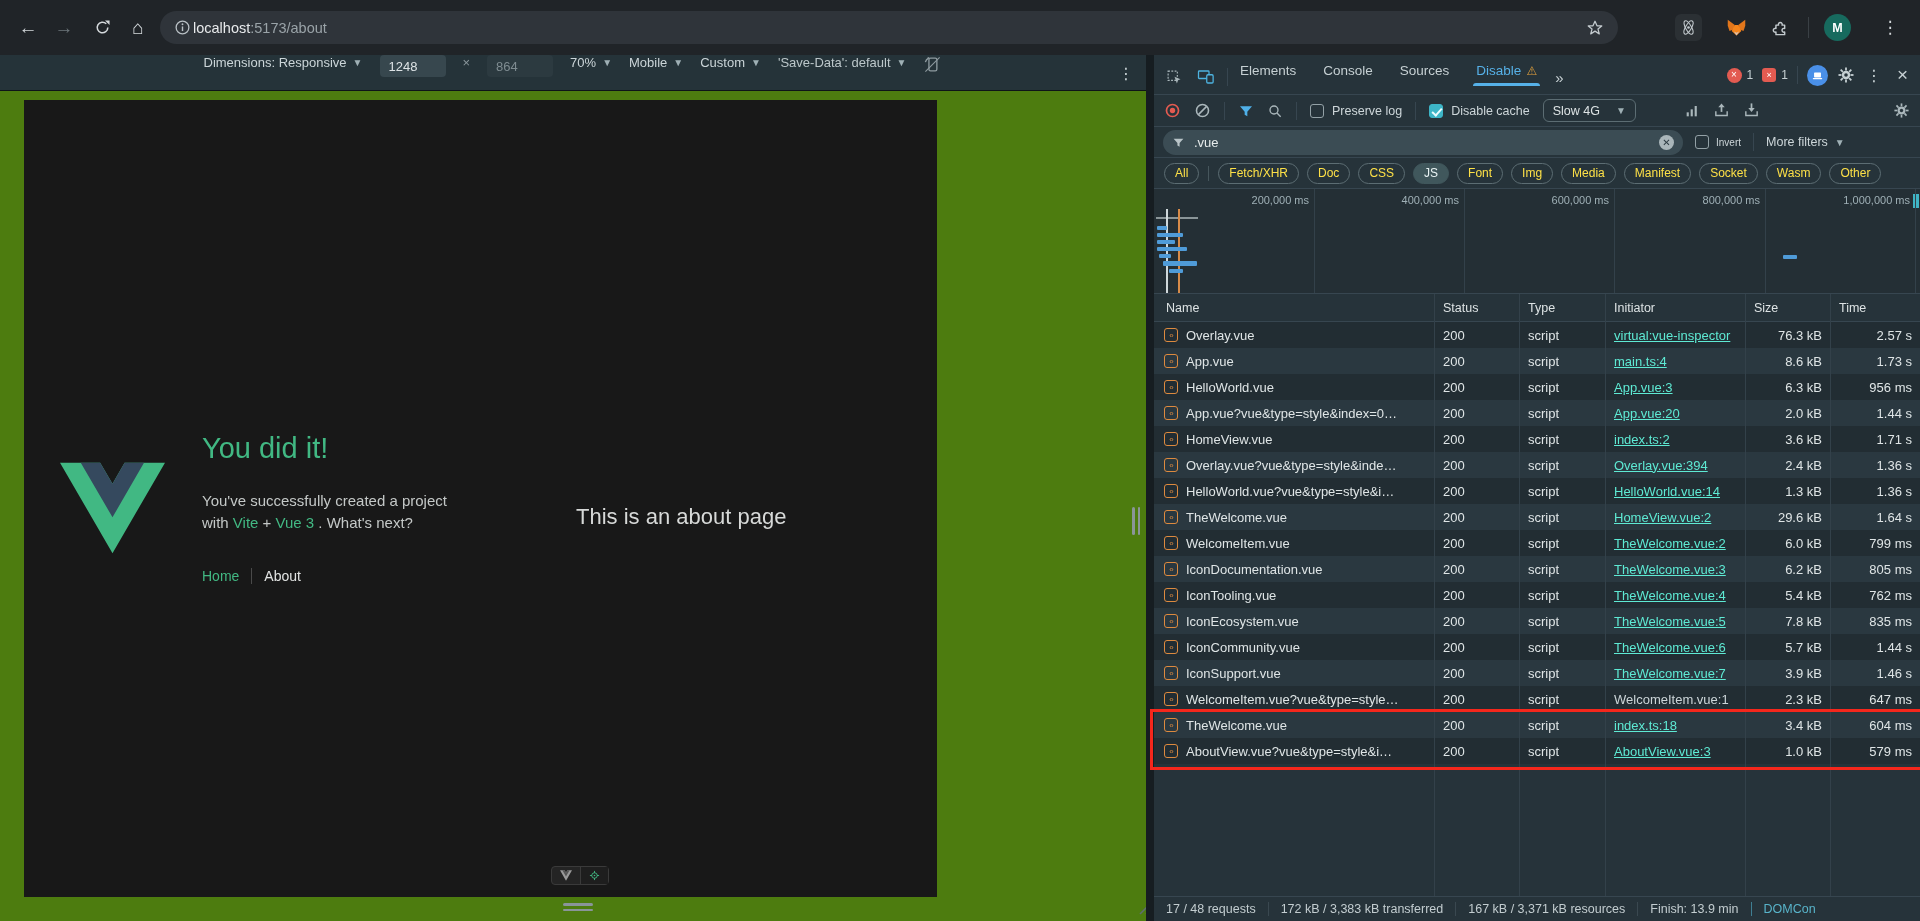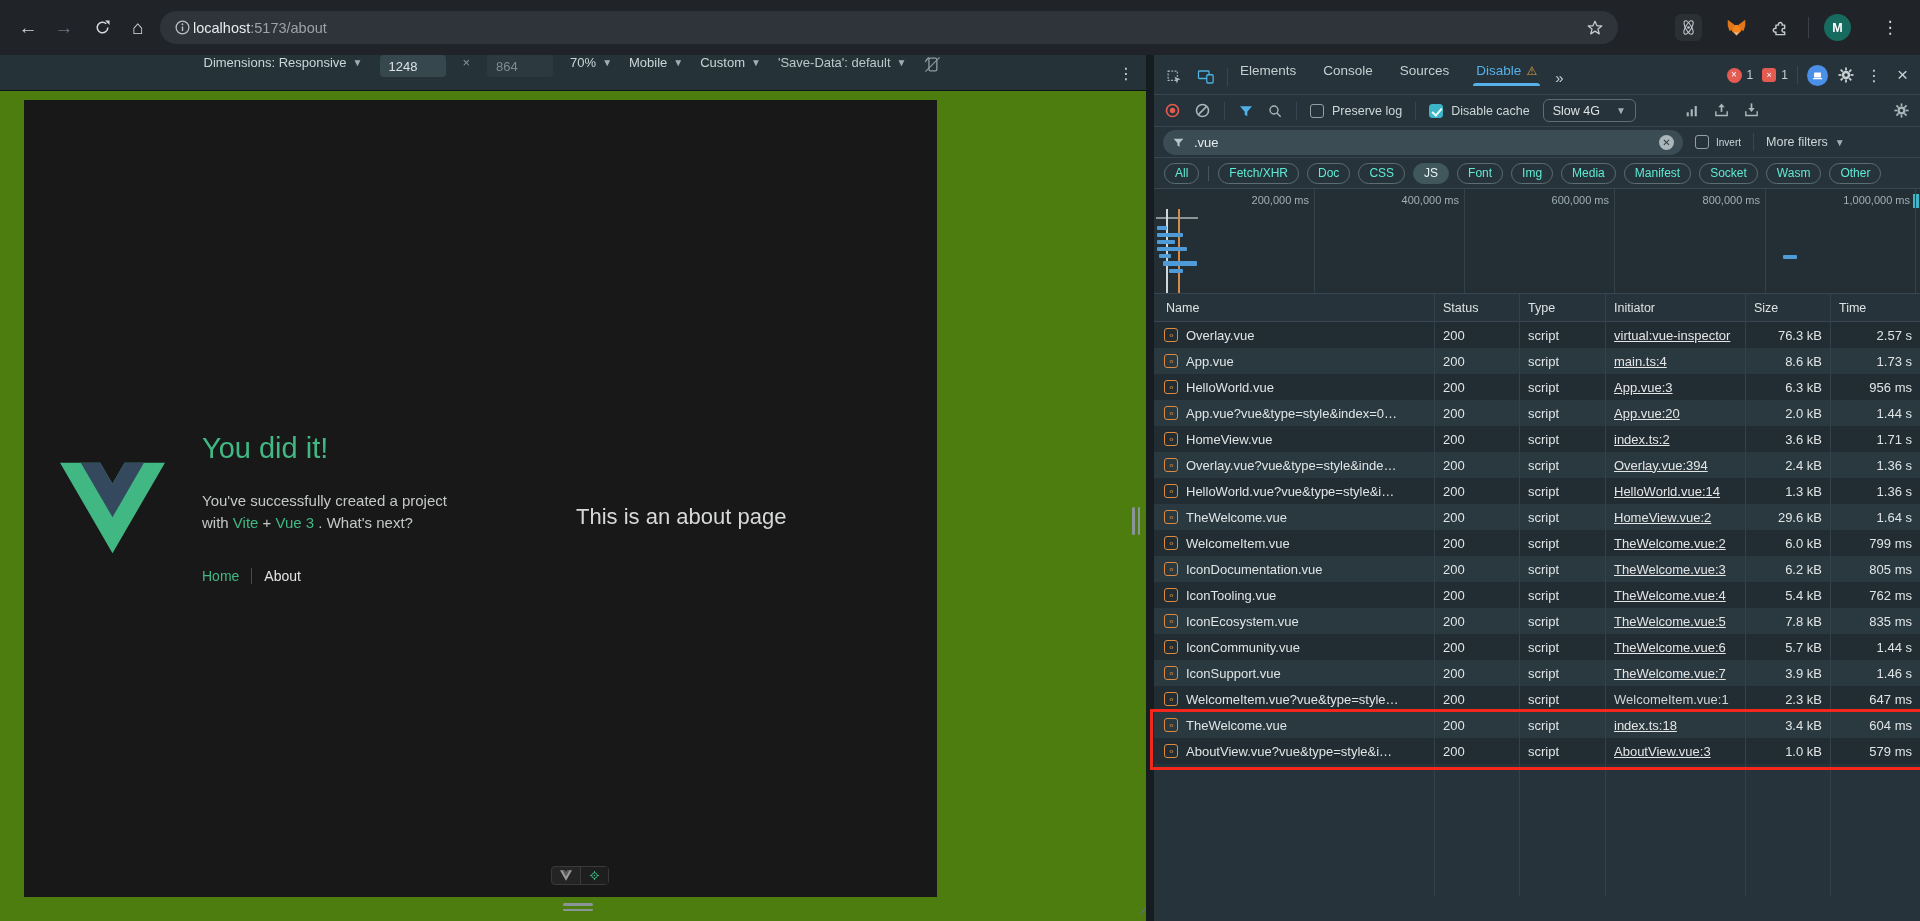--- a/index.html
+++ b/index.html
@@ -98,21 +98,21 @@
         gap:9px;padding:0 9px;}
   .filter-pill .ic{color:#b9c4c8;}
   .filter-val{font-size:13px;color:#e6ebeb;}
   .clear-x{margin-left:auto;width:15px;height:15px;border-radius:50%;background:#aab6ba;color:#2b3940;
         display:flex;align-items:center;justify-content:center;font-size:10px;cursor:pointer;}
   .inv-label{font-size:10px;color:#cdd6d9;margin-left:-5px;}
   .morefilters{display:flex;align-items:center;gap:7px;font-size:12.5px;color:#cdd6d9;cursor:pointer;white-space:nowrap;}
 
   .dt-chips{height:31px;border-bottom:1px solid #374650;display:flex;align-items:center;gap:8px;padding:0 10px;}
   .chip{height:21px;padding:0 10px;border:1px solid #5c6d73;border-radius:11px;display:flex;align-items:center;
-        font-size:12px;color:#5eead4;cursor:pointer;white-space:nowrap;}
+        font-size:12px;color:#fde047;cursor:pointer;white-space:nowrap;}
   .chip.sel{background:#40575c;border-color:#40575c;color:#eaf4f5;}
   .chip-sep{width:1px;height:15px;background:#46565c;margin:0 1px;}
 
   .dt-timeline{position:relative;height:105px;border-bottom:1px solid #374650;background:#242f35;overflow:hidden;cursor:pointer;}
   .tl-grid{position:absolute;top:0;width:1px;height:105px;background:#33414a;}
   .tl-label{position:absolute;top:5px;font-size:11px;color:#9fb0b6;white-space:nowrap;}
   .tl-bar{position:absolute;background:#4f9bd8;border-radius:1px;}
   .tl-vline{position:absolute;top:20px;width:1.5px;height:85px;}
   .tl-hline{position:absolute;left:2px;top:28px;width:42px;height:2px;background:#8a9598;}
   .tl-sliver{position:absolute;right:1px;top:5px;width:6px;height:14px;background:#3fb5c6;}
@@ -124,21 +124,21 @@
   .rows{position:relative;}
   .rq-row{height:26px;display:grid;grid-template-columns:280px 85px 86px 140px 85px 1fr;align-items:center;
         font-size:13px;color:#dfe5e6;cursor:pointer;}
   .rq-row:nth-child(odd){background:#222d33;}
   .rq-row:nth-child(even){background:#2a3840;}
   .c{overflow:hidden;white-space:nowrap;padding-left:9px;}
   .c.name{display:flex;align-items:center;gap:8px;padding-left:10px;}
   .c.num{text-align:right;padding-right:8px;padding-left:0;}
   .ficon{width:14px;height:14px;border:1.5px solid #dd8a3f;border-radius:3px;color:#dd8a3f;
         display:inline-flex;align-items:center;justify-content:center;font-size:8px;letter-spacing:-1px;flex:0 0 auto;}
-  .lnk{text-decoration:underline;color:#e5e5e5;cursor:pointer;}
+  .lnk{text-decoration:underline;color:#5eead4;cursor:pointer;}
   .nolnk{color:#ccd5d8;}
   .col-sep{position:absolute;width:1px;background:#33414a;top:239px;height:602px;pointer-events:none;z-index:5;}
 
   .dt-footer{position:absolute;left:0;right:0;bottom:0;height:25px;border-top:1px solid #374650;background:#26333a;
         display:flex;align-items:center;font-size:12.5px;color:#c3cdd0;overflow:hidden;}
   .f-item{padding:0 12px;white-space:nowrap;}
   .f-item+.f-item{border-left:1px solid #3a4850;}
   .f-item.accent{color:#58b4ca;border-left-color:#3f7f93;}
 
   .red-box{position:absolute;left:1150px;top:709px;width:786px;height:61px;border:3.5px solid #f5271c;z-index:20;pointer-events:none;}
@@ -760,16 +760,23 @@
           <div class="c num">579 ms</div>
         </div>
       </div>
 
     <div class="col-sep" style="left:280px"></div>
     <div class="col-sep" style="left:365px"></div>
     <div class="col-sep" style="left:451px"></div>
     <div class="col-sep" style="left:591px"></div>
     <div class="col-sep" style="left:676px"></div>
 
+    <div class="dt-footer" id="dtfooter">
+        <div class="f-item">17 / 48 requests</div>
+        <div class="f-item">172 kB / 3,383 kB transferred</div>
+        <div class="f-item">167 kB / 3,371 kB resources</div>
+        <div class="f-item">Finish: 13.9 min</div>
+        <div class="f-item accent">DOMCon</div>
+      </div>
   </div>
 
   <div class="red-box"></div>
 </div>
 
 </body></html>

